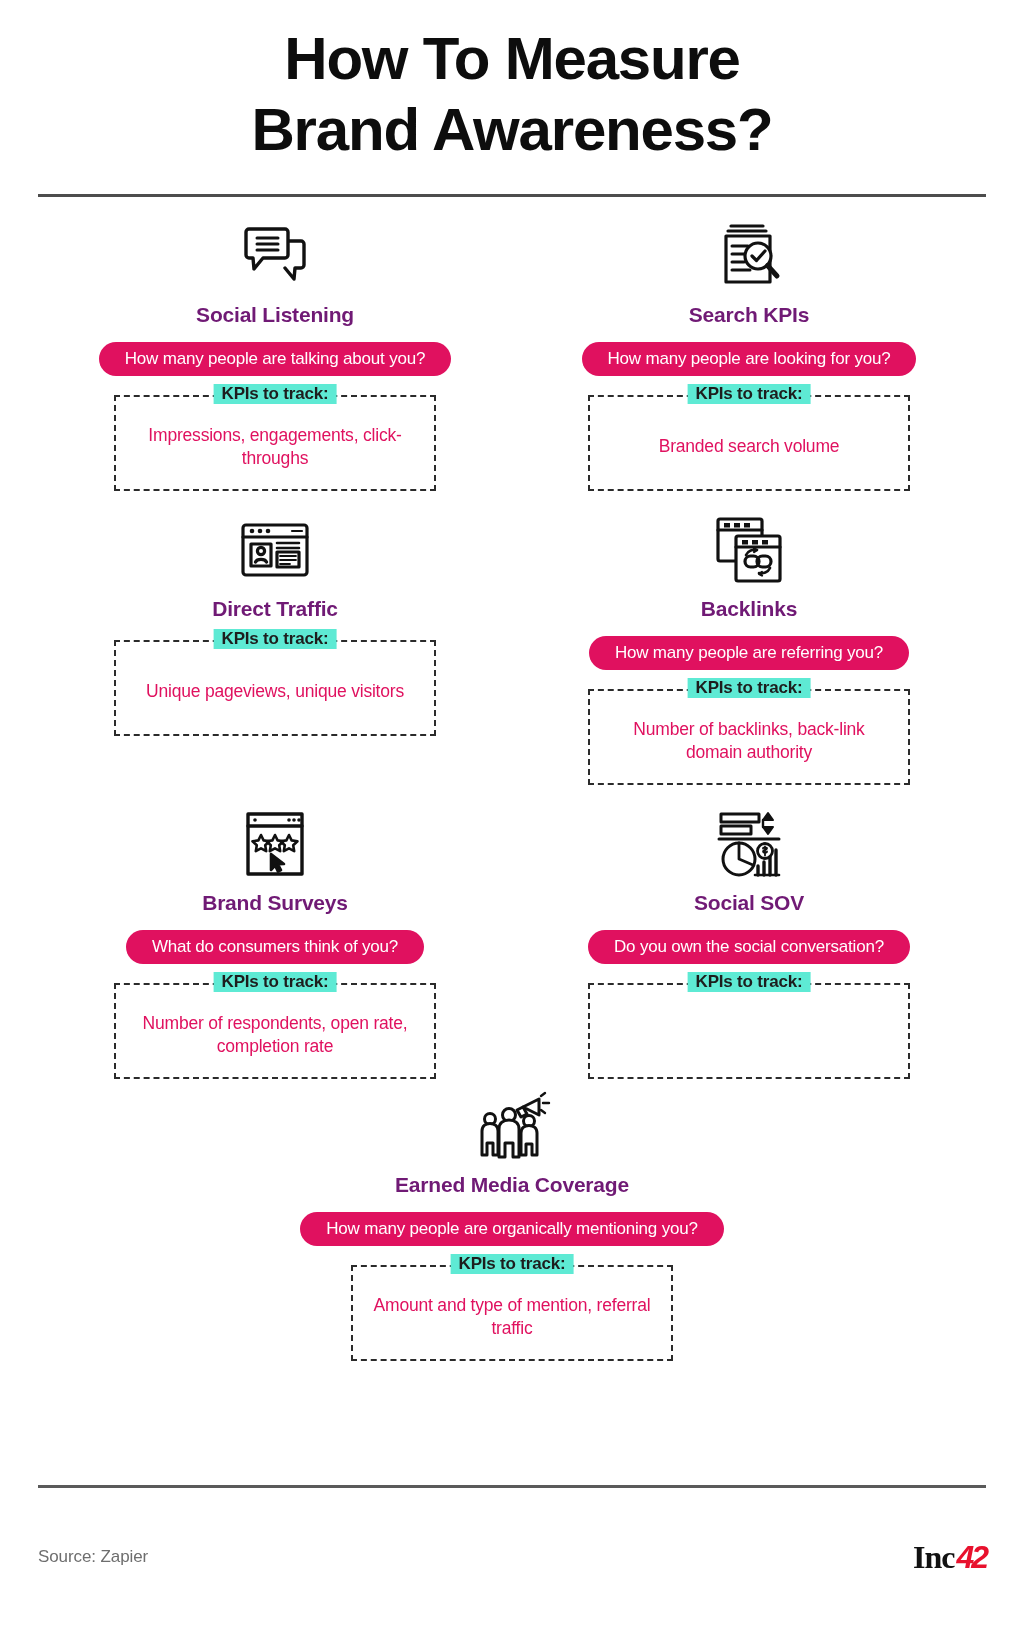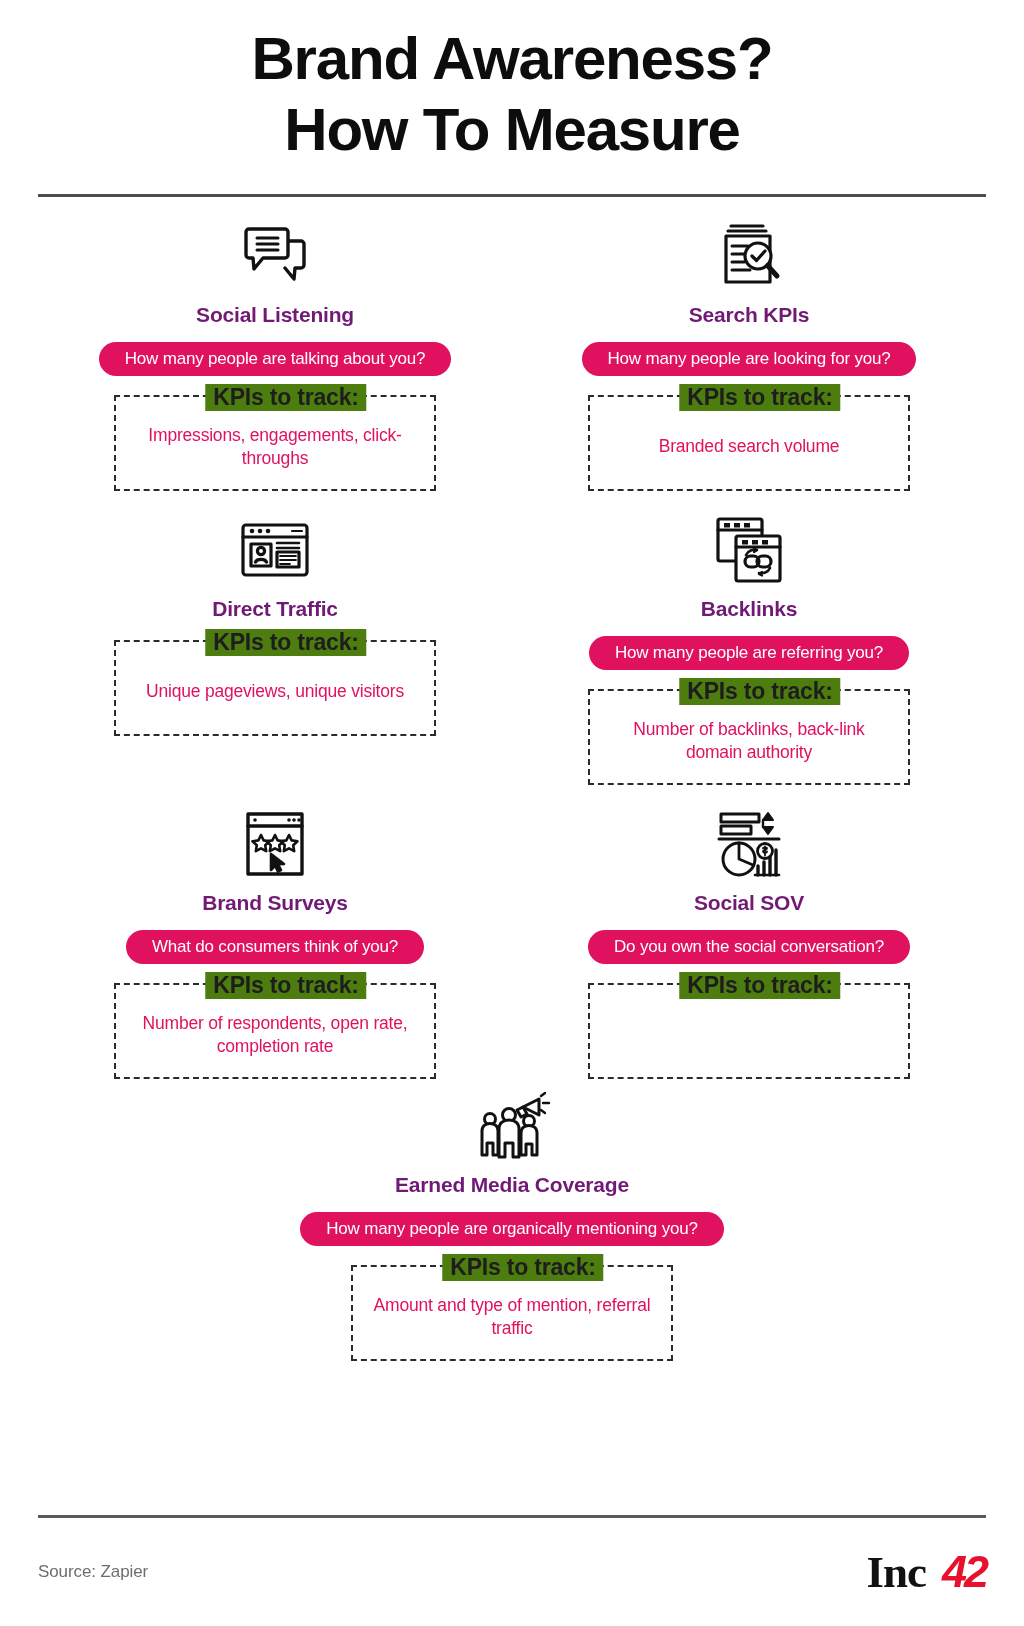--- a/index.html
+++ b/index.html
@@ -84,81 +84,80 @@
     align-items:center;
     justify-content:center;
     padding:22px 14px 14px 14px;
   }
   .card.wide .kpi-box { width:322px; }
   .kpi-legend {
     position:absolute;
     top:-13px;
     left:50%;
     transform:translateX(-50%);
-    background:#4d7c0f;
+    background:#5eead4;
     padding:0 8px;
-    font-size:23px;
+    font-size:17px;
     font-weight:bold;
     color:#1d1d1d;
     white-space:nowrap;
     letter-spacing:-0.2px;
-    margin-left:11px;
   }
   .kpi-text {
     color:#e0115f;
     font-size:17.5px;
     line-height:1.32;
     text-align:center;
     letter-spacing:-0.2px;
   }
 
   
   .footer {
     position:absolute;
     left:0; right:0; bottom:0;
     padding:0 38px;
   }
   .footer-rule { height:3px; background:#5a5a5a; }
   .footer-row {
-    height:108px;
+    height:138px;
     display:flex;
     align-items:center;
     justify-content:space-between;
     gap:24px;
   }
   .source {
     font-size:17px;
     color:#6e6e6e;
     letter-spacing:-0.1px;
   }
   .logo {
     display:flex;
     align-items:flex-start;
     font-family:"Liberation Serif", serif;
-    font-size:45px;
+    font-size:32px;
     font-weight:bold;
     letter-spacing:-1px;
   }
   .logo .inc { color:#111111; }
   .logo .num {
     color:#e8112d;
     font-style:italic;
     font-family:"Liberation Sans", sans-serif;
     font-weight:bold;
     letter-spacing:-3px;
-    margin-left:16px;
+    margin-left:2px;
   }
 </style>
 </head>
 <body>
 
 <div class="header">
   <h1 class="title">
+    <span class="line">How To Measure</span>
     <span class="line">Brand Awareness?</span>
-    <span class="line">How To Measure</span>
   </h1>
   <div class="rule"></div>
 </div>
 
 <div class="grid">
 
   <div class="card">
     <div class="icon-wrap">
       <svg width="74" height="62" viewBox="0 0 74 62" fill="none" stroke="#111" stroke-width="3.4" stroke-linejoin="round" stroke-linecap="round">
         <path d="M27 16h36a3 3 0 0 1 3 3v21a3 3 0 0 1-3 3h-6l-1 11-9-11"></path>

